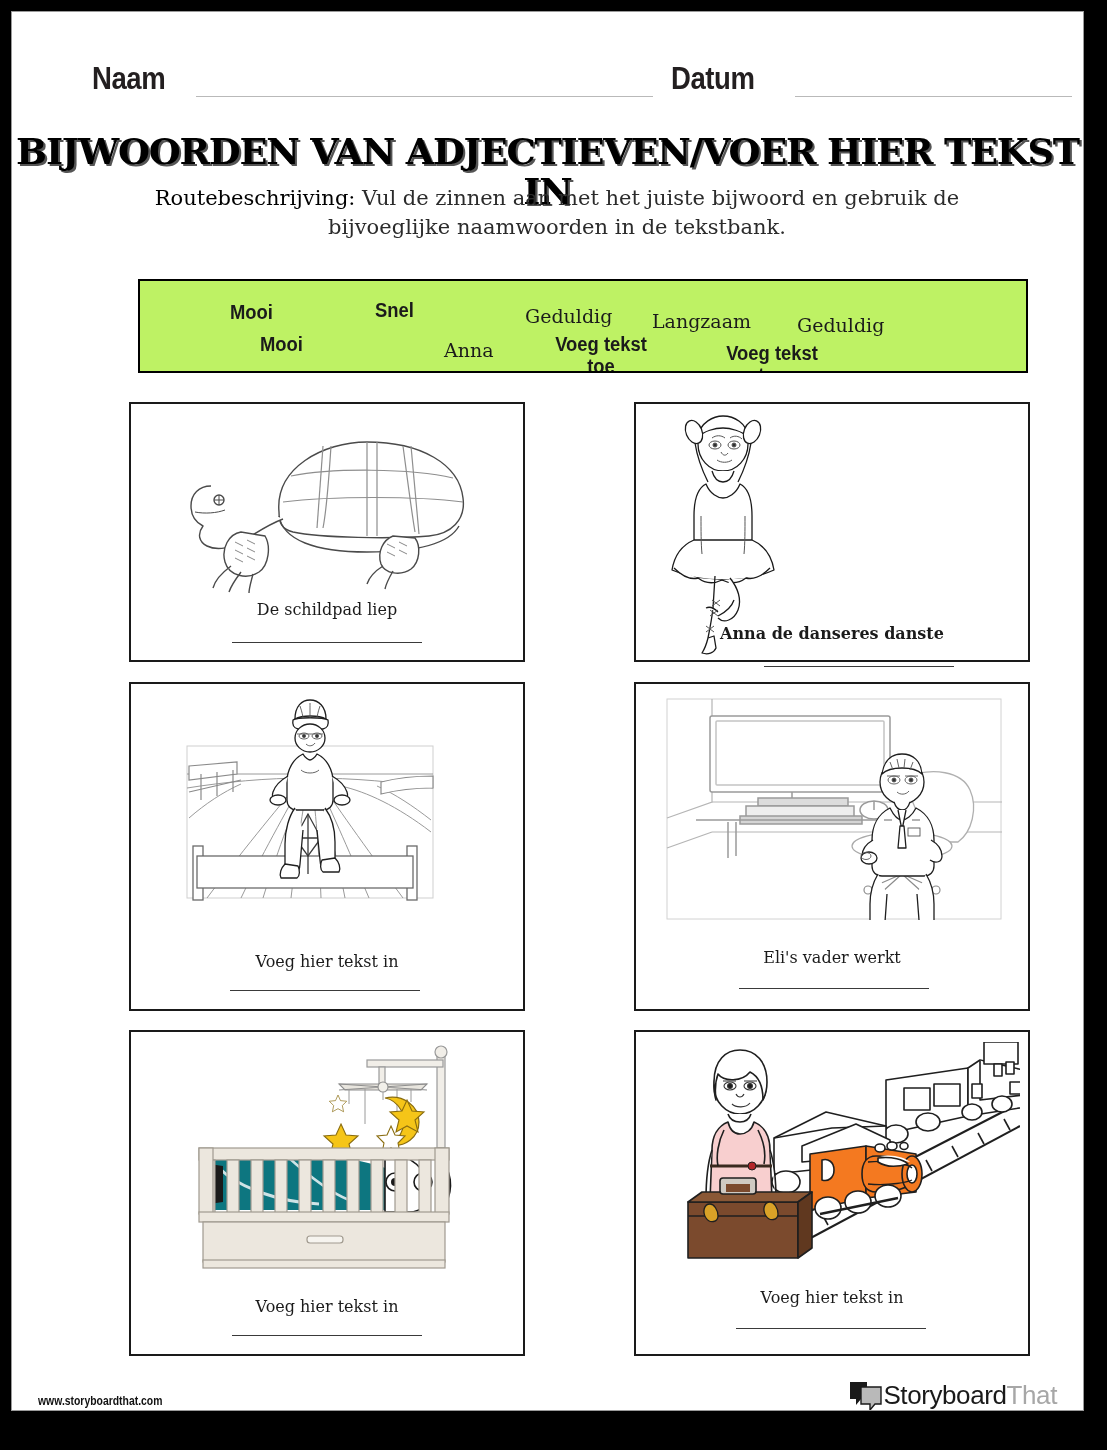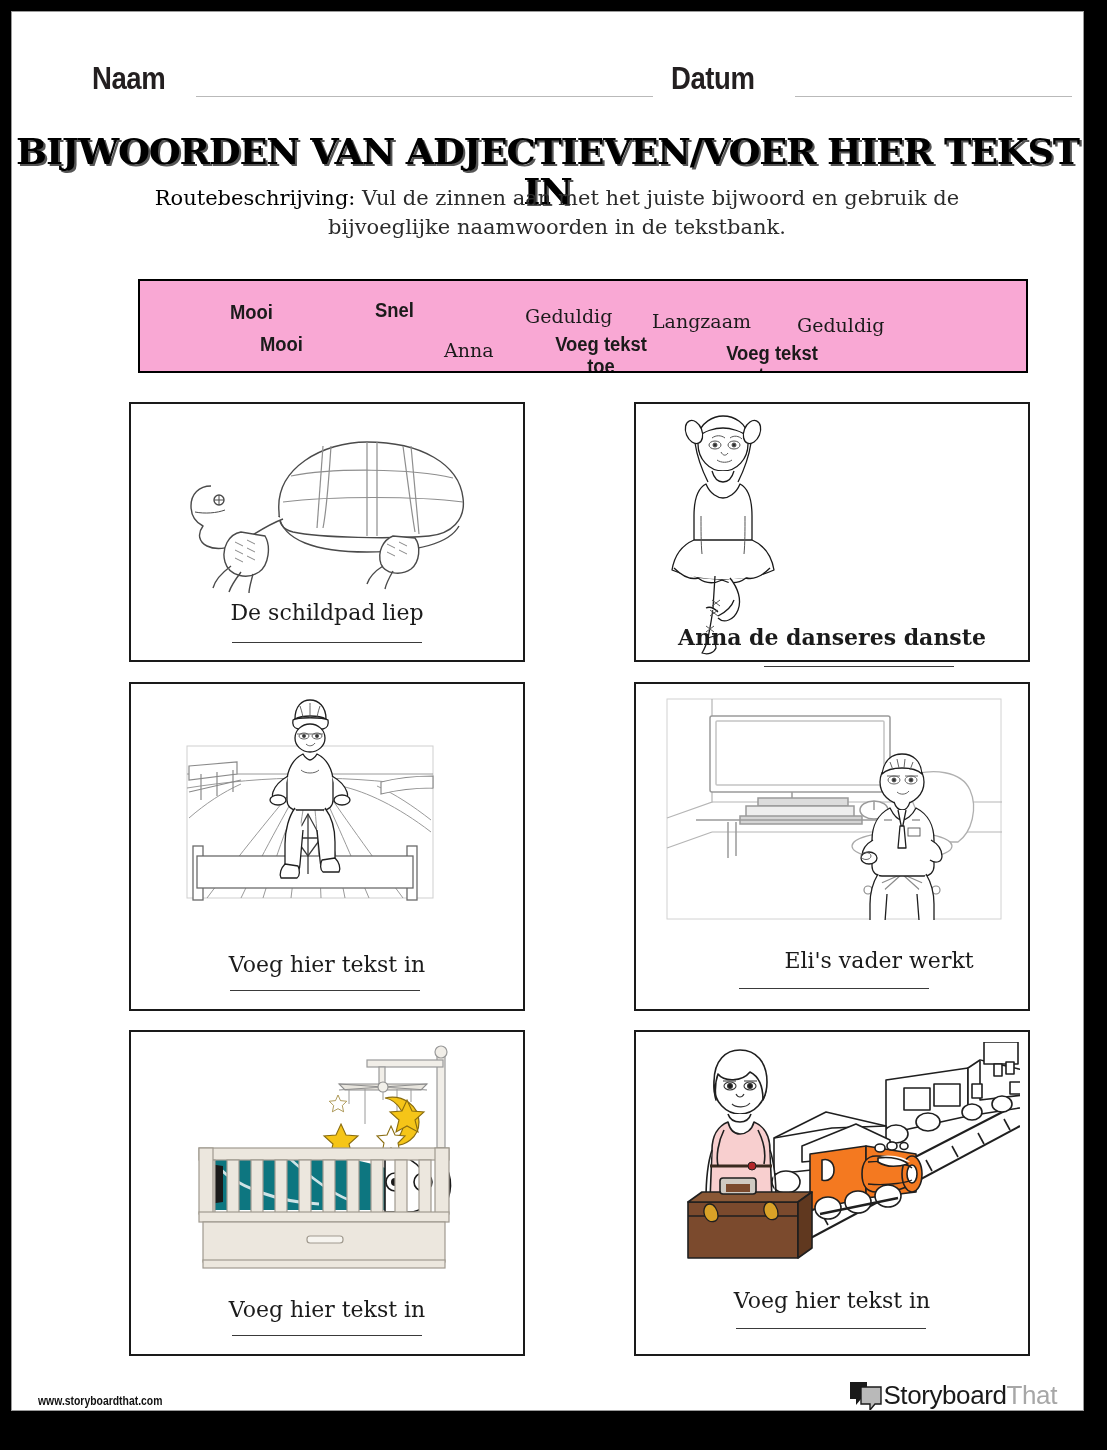--- a/index.html
+++ b/index.html
@@ -35,33 +35,33 @@
     position:absolute; left:105px; top:172px; width:880px;
     text-align:center; font-size:21px; line-height:29px; color:#2b2b2b;
     font-family:"DejaVu Serif",serif;
   }
   .directions b{font-weight:normal; color:#000;}
 
   
   .bank{
     position:absolute; left:126px; top:267px;
     width:886px; height:90px;
-    border:2.5px solid #000; background:#f9a8d4; overflow:hidden;
+    border:2.5px solid #000; background:#bef264; overflow:hidden;
   }
   .bw{position:absolute; white-space:nowrap; color:#1b1b1b;}
   .bw.sans{font-family:"Liberation Sans",sans-serif; font-weight:bold;
            font-size:20px; transform:scaleX(.92); transform-origin:left top;}
   .bw.serif{font-family:"DejaVu Serif",serif; font-weight:normal; font-size:19px;}
   .bw.two{line-height:22px; text-align:center;}
 
   
   .panel{position:absolute; border:2.5px solid #1a1a1a; background:#fff;}
   .cap{
     position:absolute; left:0; width:100%; text-align:center;
-    font-family:"DejaVu Serif",serif; font-size:22px; color:#1b1b1b;
+    font-family:"DejaVu Serif",serif; font-size:16px; color:#1b1b1b;
   }
   .ansline{
     position:absolute; height:0; border-bottom:1.5px solid #3a3a3a;
   }
   .art{position:absolute; overflow:hidden;}
 
   
   .foot-url{
     position:absolute; left:26px; top:1381px;
     font-family:"Liberation Sans",sans-serif; font-weight:bold;
@@ -316,21 +316,21 @@
             <circle cx="245" cy="82" r="2" fill="#333"></circle>
           <path d="M221 78 h13 M239 78 h13"></path>
           <path d="M231 94 C234 97 240 97 243 93"></path>
           <path d="M224 64 l3 8 M231 61 l2 9 M239 61 l-1 9 M247 64 l-3 8"></path>
           <path d="M218 122 h8 M246 122 h8"></path>
           <rect x="242" y="130" width="12" height="8"></rect>
           <ellipse cx="200" cy="158" rx="5" ry="3.5"></ellipse>
         </g>
       </svg>
     </div>
-    <div class="cap" style="top:264px;padding-left:47px;">Eli's vader werkt</div>
+    <div class="cap" style="top:264px;">Eli's vader werkt</div>
     <div class="ansline" style="left:103px; top:304px; width:190px;"></div>
   </div>
 
   <div class="panel" style="left:117px; top:1018px; width:392px; height:322px;">
     <div class="art" style="left:58px; top:10px; width:310px; height:240px;">
       <svg viewBox="0 0 310 240" width="310" height="240">
 
         <g fill="#f1eee8" stroke="#9a9a9a" stroke-width="1.2">
           <rect x="248" y="14" width="8" height="92"></rect>
           <circle cx="252" cy="10" r="6"></circle>

